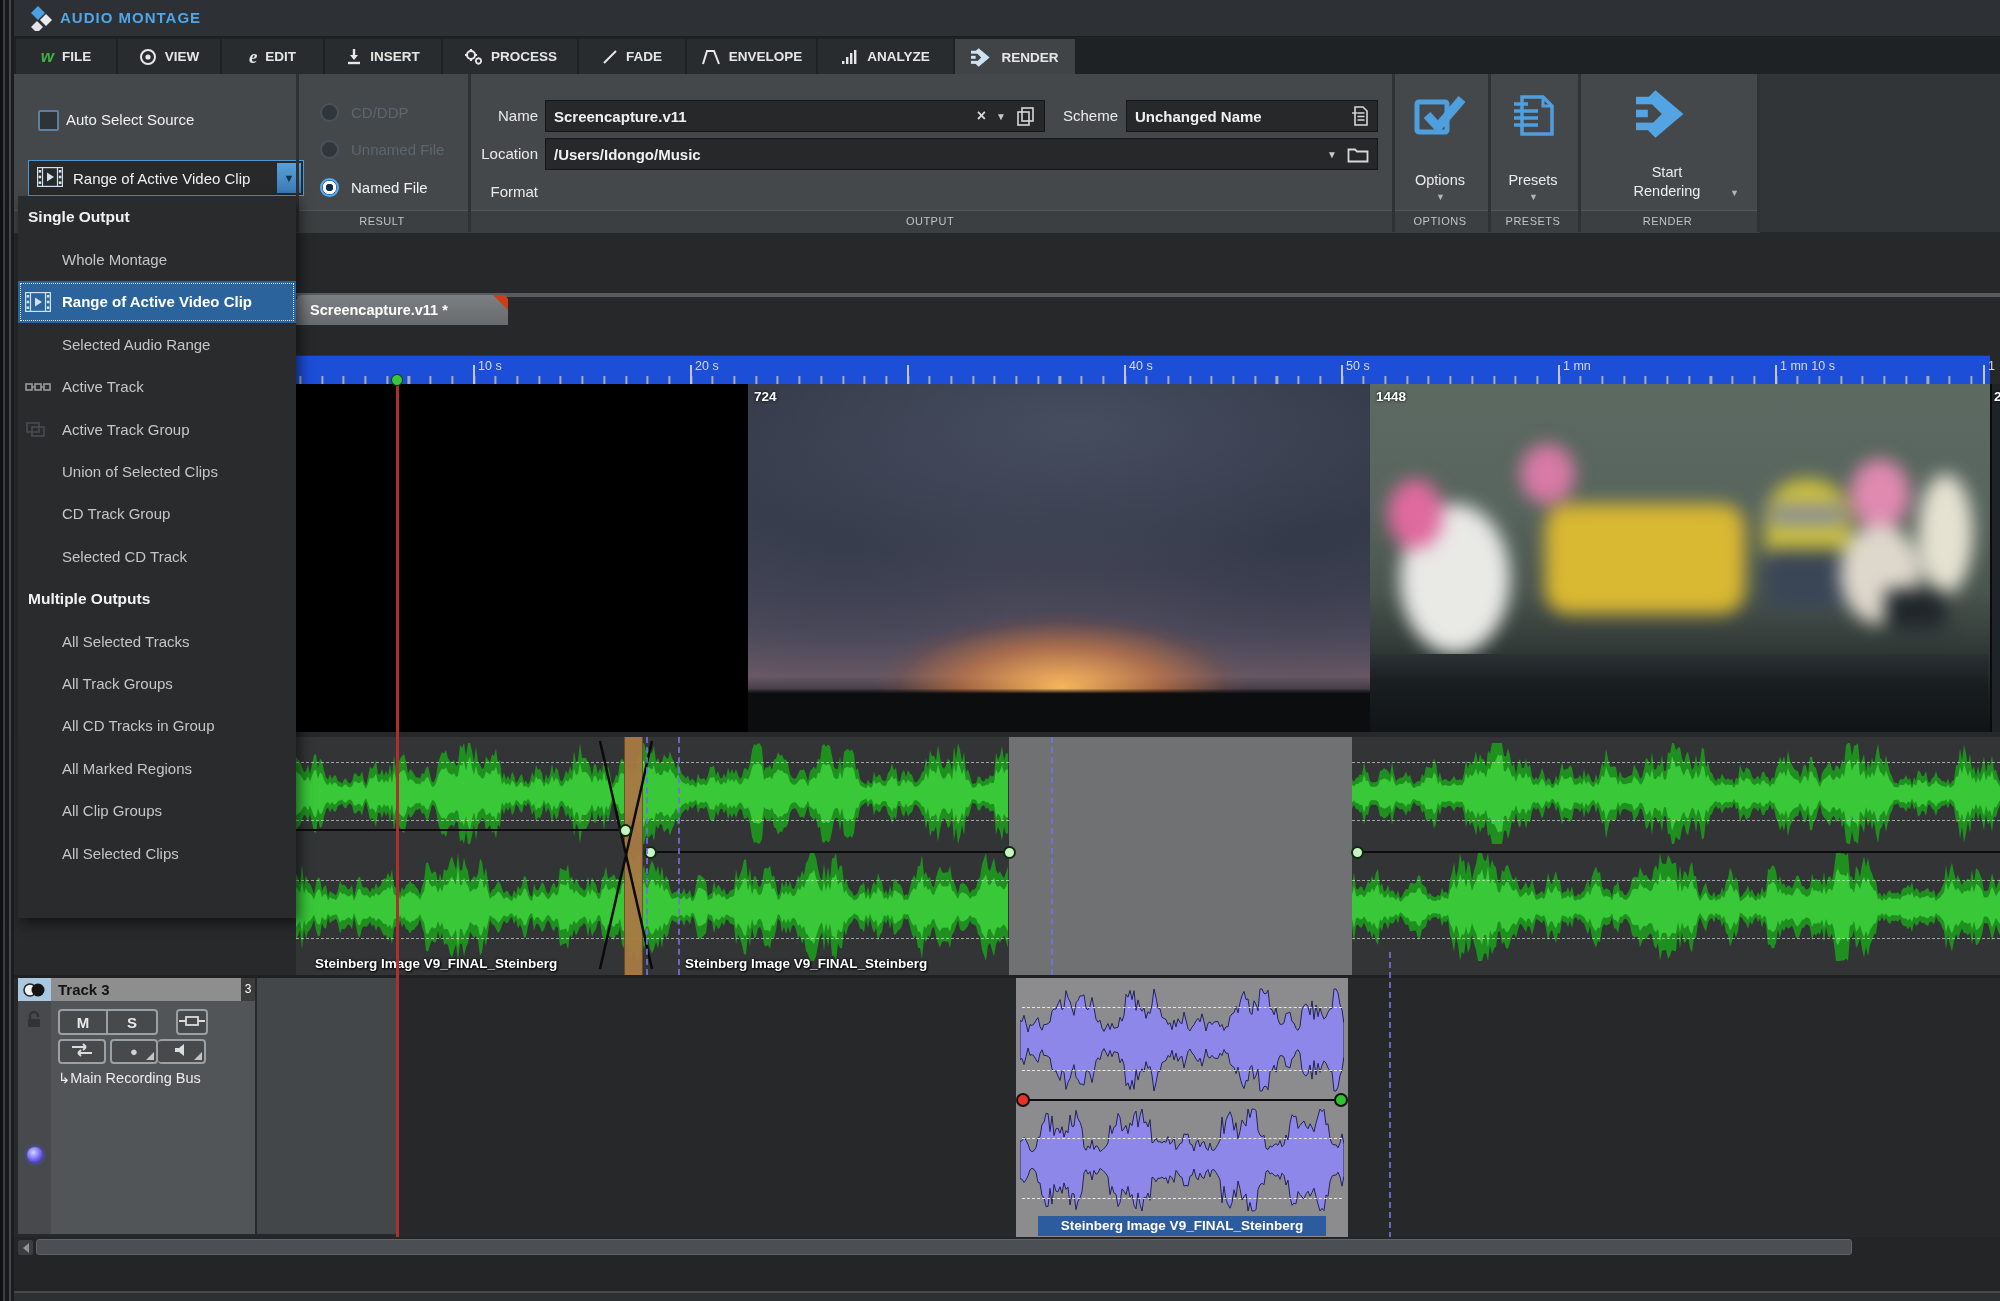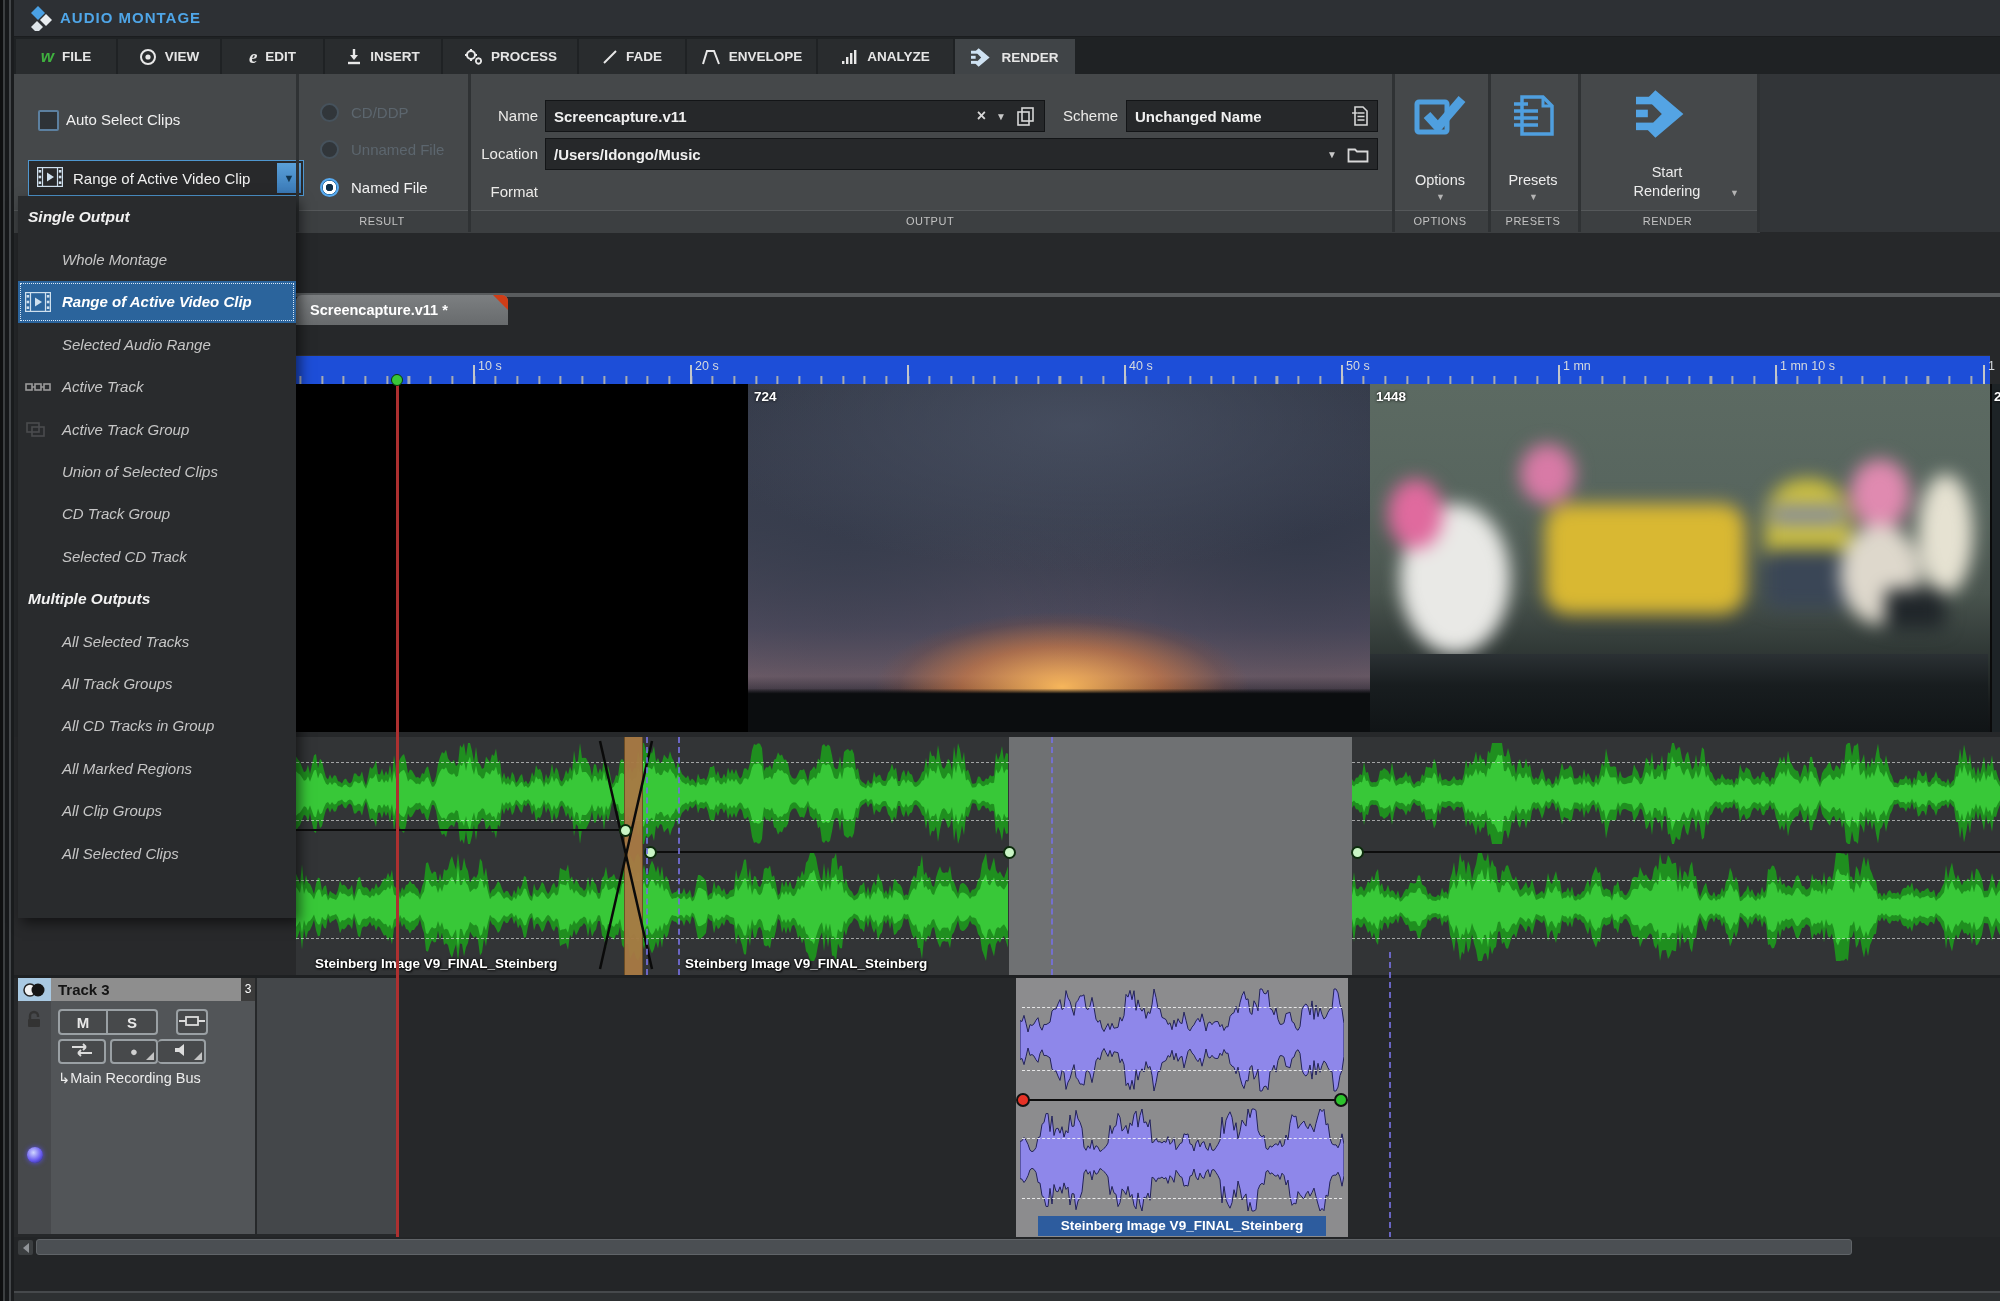--- a/index.html
+++ b/index.html
@@ -104,21 +104,21 @@
   
   #hscroll{left:14px;top:1237px;width:1986px;height:21px;background:#232527;}
   #hscroll-left{position:absolute;left:4px;top:3px;width:15px;height:15px;background:#3b3e40;border-radius:2px;display:flex;align-items:center;justify-content:center;}
   #hscroll-left i{width:0;height:0;border-top:5px solid transparent;border-bottom:5px solid transparent;border-right:6px solid #909498;}
   #hscroll-thumb{position:absolute;left:22px;top:2px;width:1816px;height:16px;background:#4b4f53;border:1px solid #606468;border-radius:3px;box-sizing:border-box;}
   #bottom-fill{left:14px;top:1258px;width:1986px;height:43px;background:#232527;}
   #bottom-line{left:0;top:1291px;width:2000px;height:2px;background:#46494c;}
   #bottom-last{left:0;top:1293px;width:2000px;height:8px;background:#2d3032;}
   
   #source-menu{left:18px;top:196px;width:278px;height:722px;background:#292b2d;z-index:20;box-shadow:4px 5px 12px rgba(0,0,0,.55);}
-  .mrow{position:relative;height:42.4px;display:flex;align-items:center;box-sizing:border-box;font-style:italic;}
+  .mrow{position:relative;height:42.4px;display:flex;align-items:center;box-sizing:border-box;}
   .mrow.header{padding-left:10px;color:#f2f2f2;font-weight:bold;font-size:15.5px;}
   .mrow.item{padding-left:44px;color:#c6c6c6;font-size:15px;}
   .mrow.item.selected{background:#2b649c;color:#fff;outline:1px dotted #d8e8f8;outline-offset:-3px;font-weight:600;}
   .mrow .micon{position:absolute;left:7px;top:50%;transform:translateY(-50%);display:flex;}
   .gap3{left:14px;top:975px;width:1986px;height:3px;background:#1e2022;}
 </style>
 </head>
 <body>
 
 <div id="root">
@@ -228,21 +228,21 @@
   <div class="abs" id="ribbon">
     <div id="ribbon-right-fill"></div>
     <div id="group-label-strip"></div>
     <div class="glabel" style="left:282px;width:172px">RESULT</div>
     <div class="glabel" style="left:454px;width:924px">OUTPUT</div>
     <div class="glabel" style="left:1378px;width:96px">OPTIONS</div>
     <div class="glabel" style="left:1474px;width:90px">PRESETS</div>
     <div class="glabel" style="left:1564px;width:179px">RENDER</div>
 
     <div class="abs" id="auto-checkbox" style="left:24px;top:36px;"></div>
-    <span class="abs" style="left:52px;top:37px;color:#f0f0f0;font-size:15px;">Auto Select Clips</span>
+    <span class="abs" style="left:52px;top:37px;color:#f0f0f0;font-size:15px;">Auto Select Source</span>
     <div class="abs" id="source-combo">
       <span><svg width="26" height="20" viewBox="0 0 26 20">
             <rect x="0.5" y="0.5" width="25" height="19" fill="none" stroke="#cfe0ee" stroke-width="1.4"></rect>
             <path d="M5.5 0 V20 M20.5 0 V20" stroke="#cfe0ee" stroke-width="1.2"></path>
             <g fill="#cfe0ee">
               <rect x="1.6" y="3" width="2.6" height="2.6"></rect>
               <rect x="1.6" y="8.7" width="2.6" height="2.6"></rect>
               <rect x="1.6" y="14.4" width="2.6" height="2.6"></rect>
               <rect x="21.8" y="3" width="2.6" height="2.6"></rect>
               <rect x="21.8" y="8.7" width="2.6" height="2.6"></rect>

